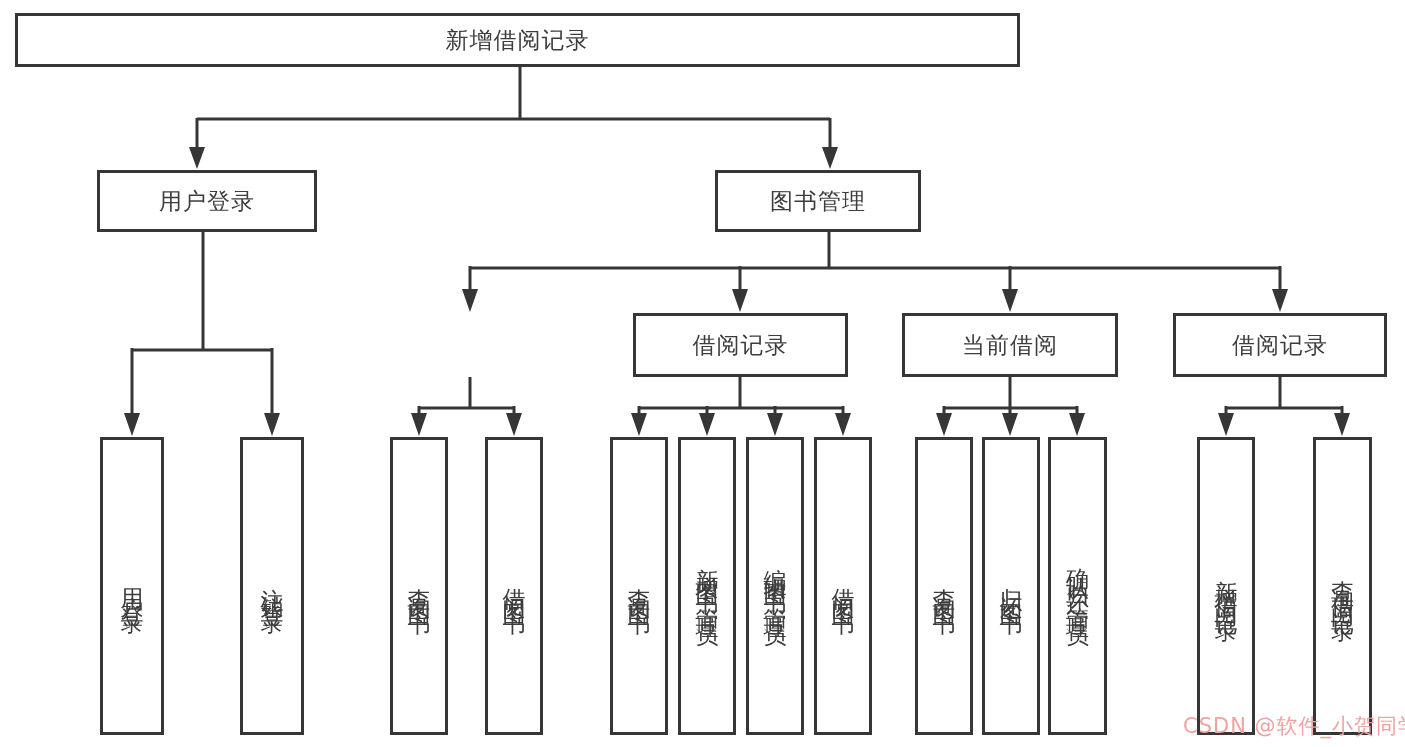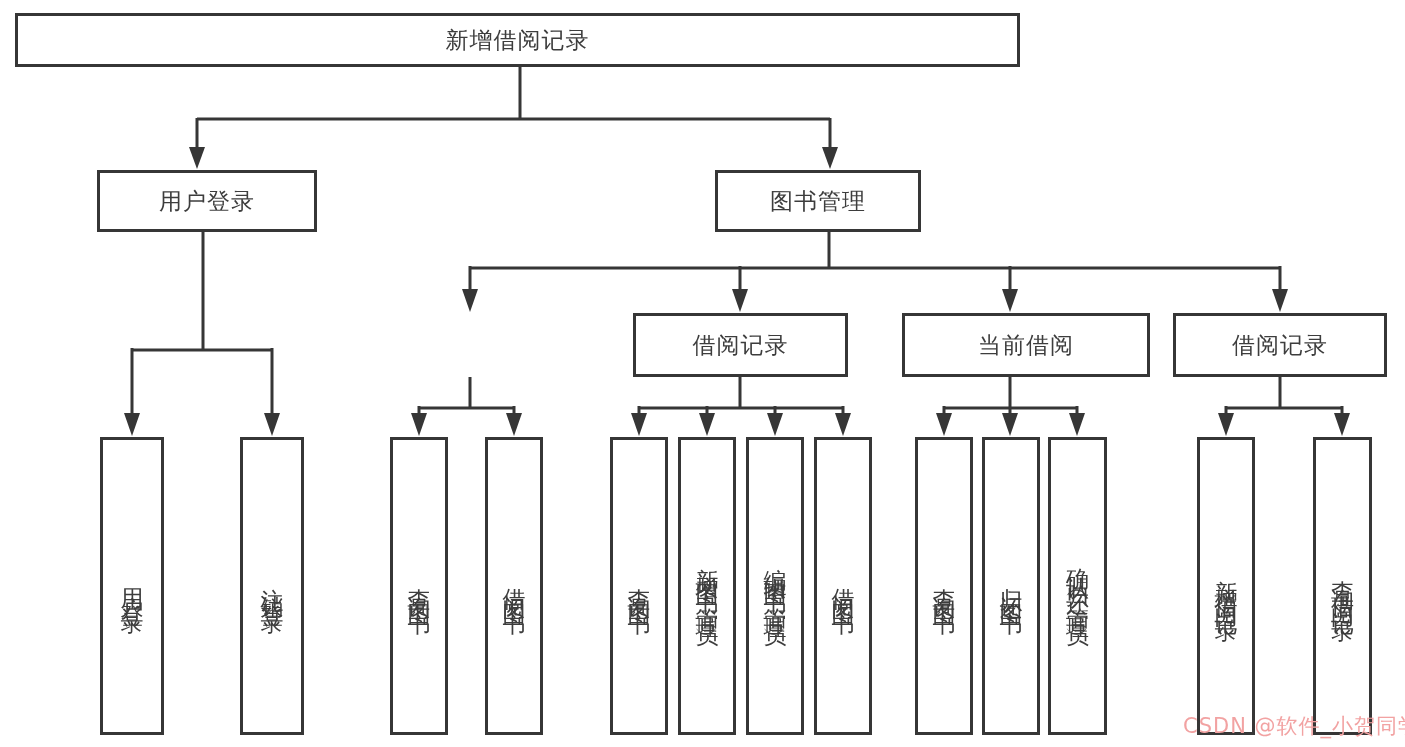--- a/index.html
+++ b/index.html
@@ -102,21 +102,21 @@
   <div class="box" style="left:97px;top:170px;width:220px;height:62px">
     <span>用户登录</span>
   </div>
   <div class="box" style="left:715px;top:170px;width:206px;height:62px">
     <span>图书管理</span>
   </div>
 
   <div class="box" style="left:633px;top:313px;width:215px;height:64px">
     <span>借阅记录</span>
   </div>
-  <div class="box" style="left:902px;top:313px;width:248px;height:64px">
+  <div class="box" style="left:902px;top:313px;width:216px;height:64px">
     <span>当前借阅</span>
   </div>
   <div class="box" style="left:1173px;top:313px;width:214px;height:64px">
     <span>借阅记录</span>
   </div>
 
   <div class="box v" style="left:100px;top:437px;width:64px;height:298px">
     <span>用户登录</span>
   </div>
   <div class="box v" style="left:240px;top:437px;width:64px;height:298px">

